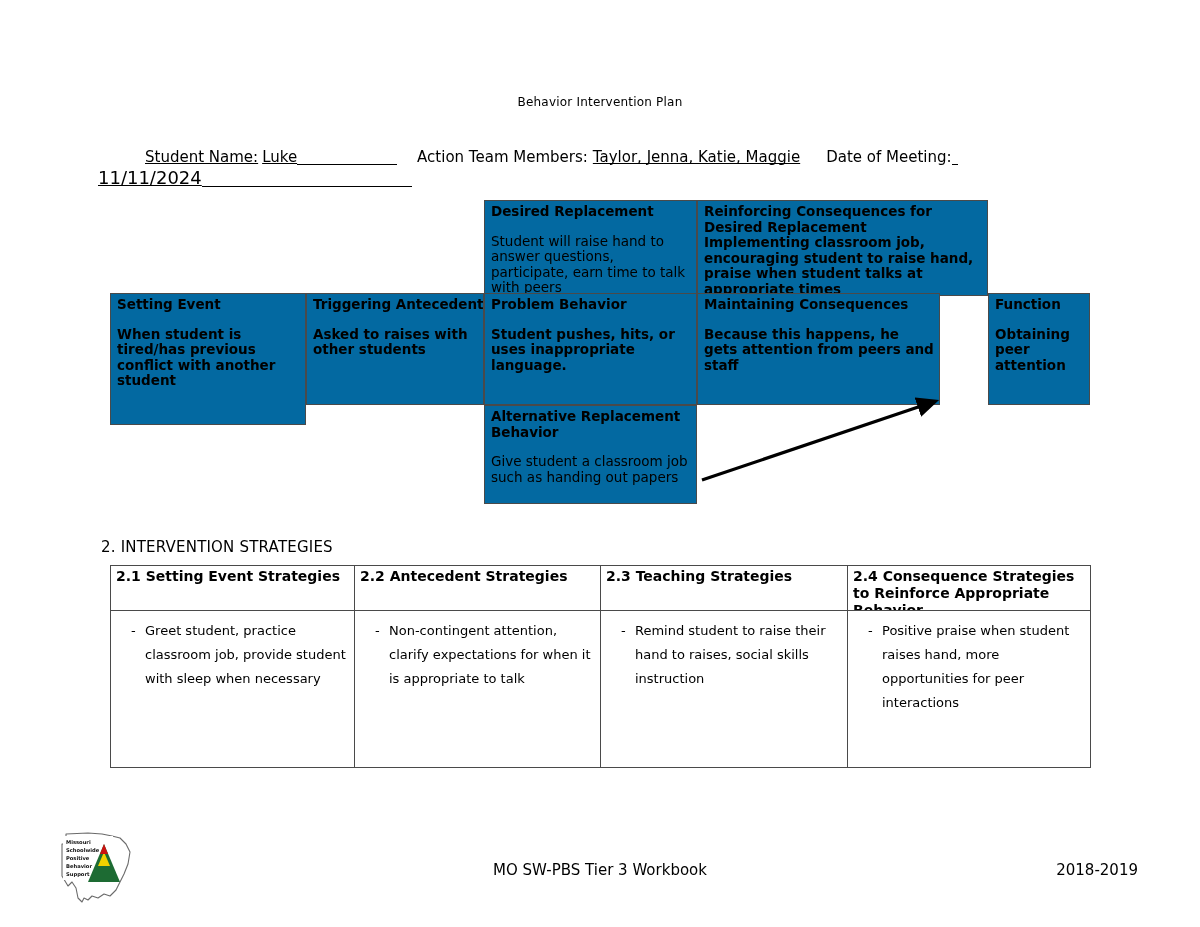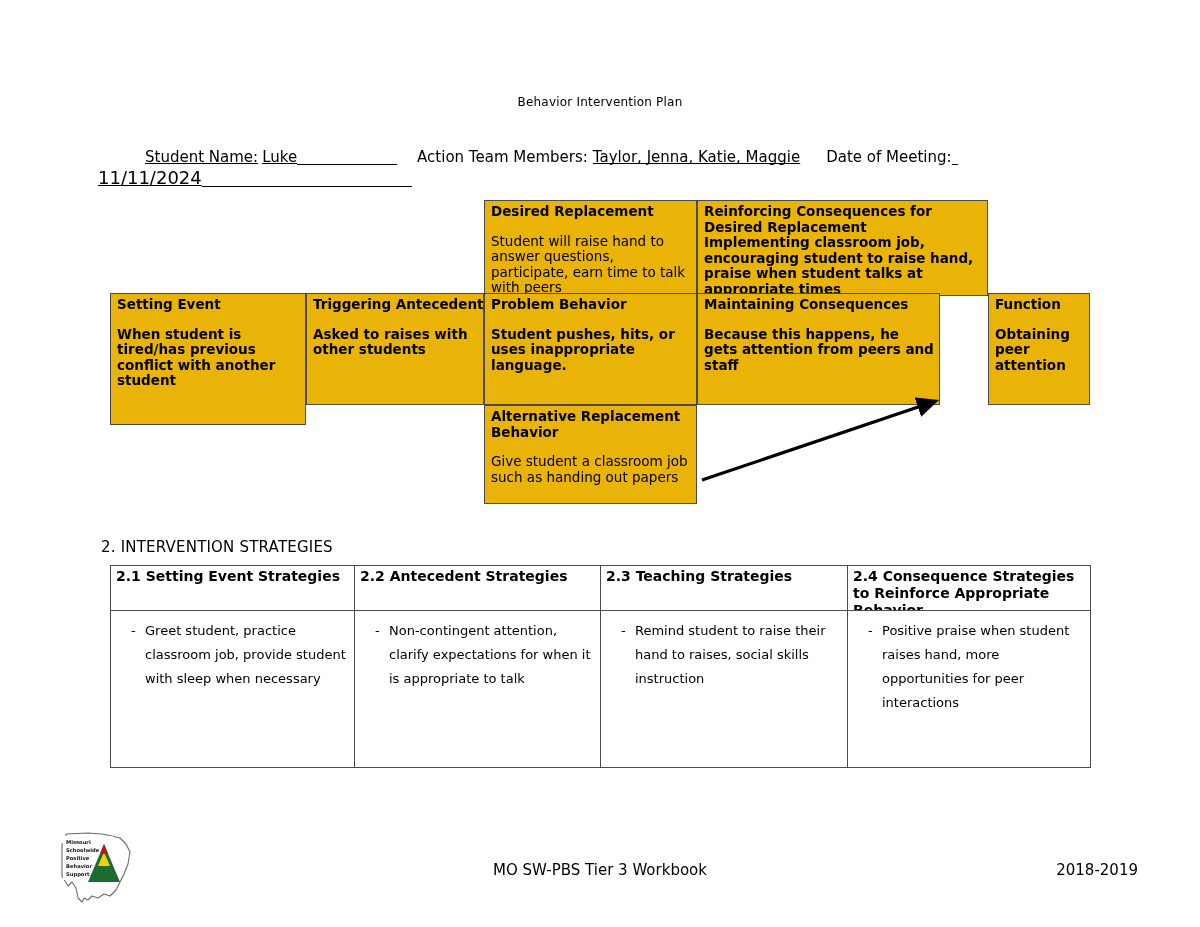--- a/index.html
+++ b/index.html
@@ -59,21 +59,21 @@
   
   .abc-wrap {
     position: absolute;
     left: 0; top: 0; width: 1200px; height: 927px;
     pointer-events: none;
   }
   .cellbox {
     position: absolute;
     border: 1px solid #4a4a4a;
     padding: 3px 5px 3px 6px;
-    background: #eab308;
+    background: #0369a1;
     overflow: hidden;
     pointer-events: auto;
   }
   .cellbox .ch {
     font-weight: bold;
     font-size: 13.5px;
     line-height: 15.5px;
     display: block;
   }
   .cellbox .cb {

